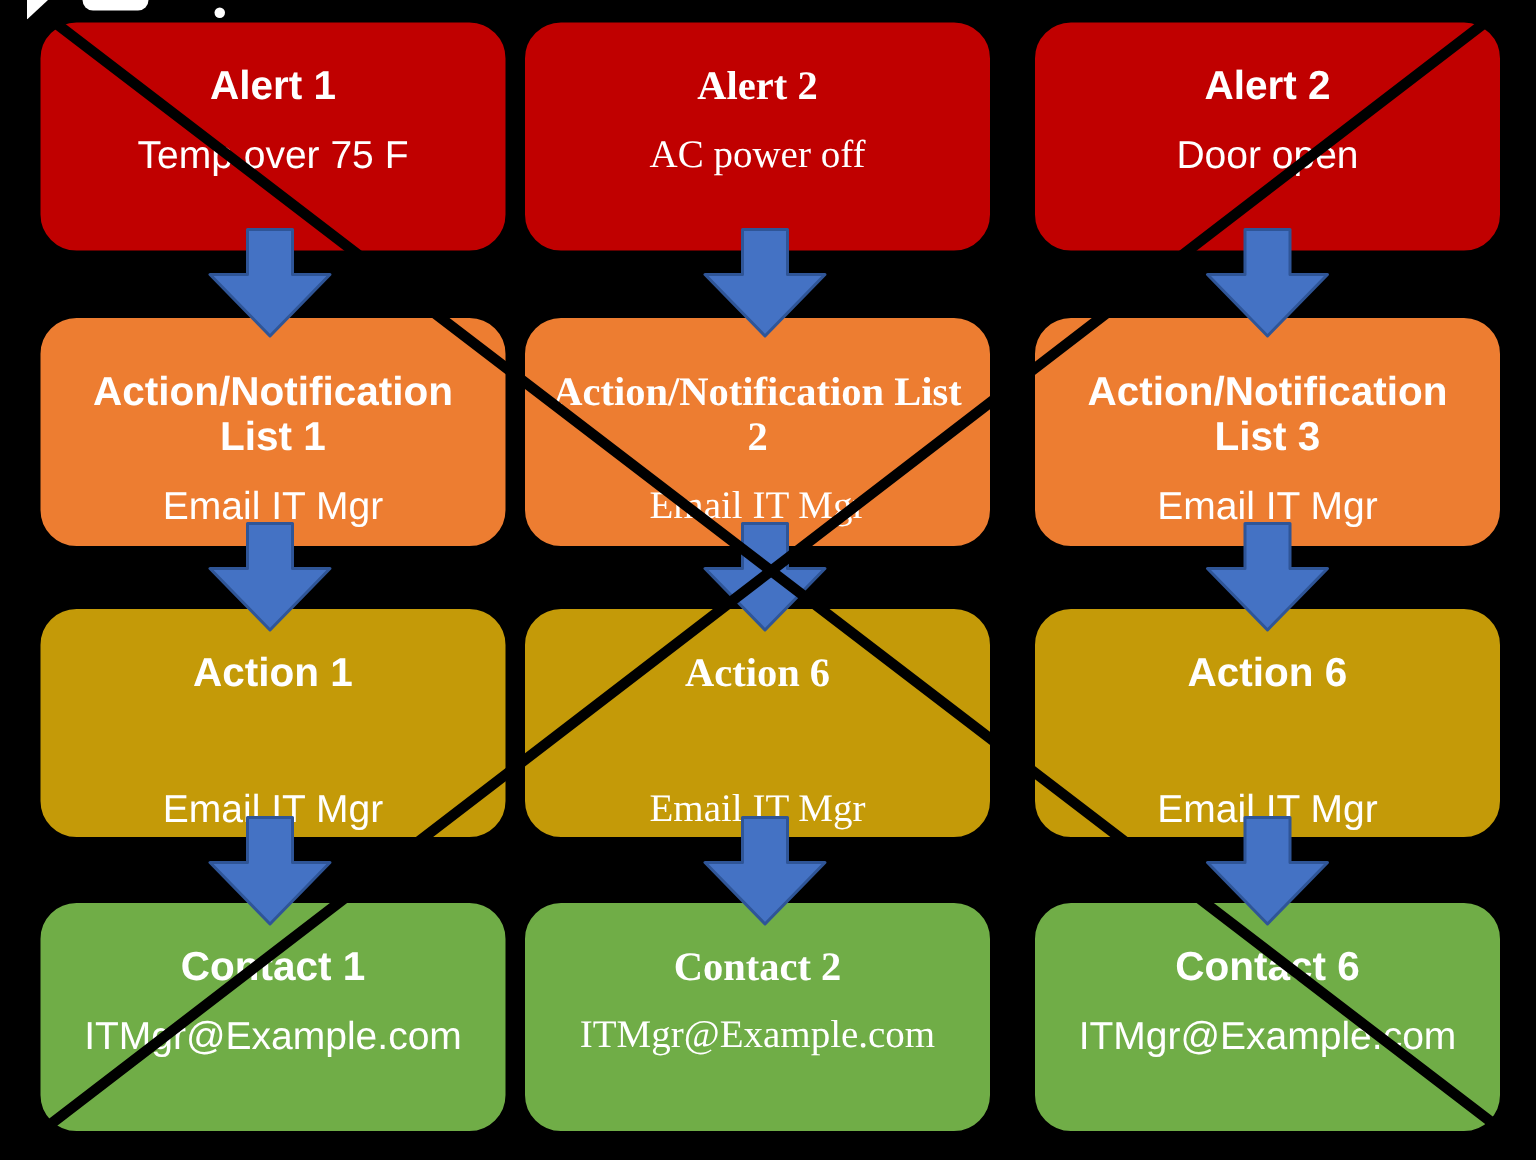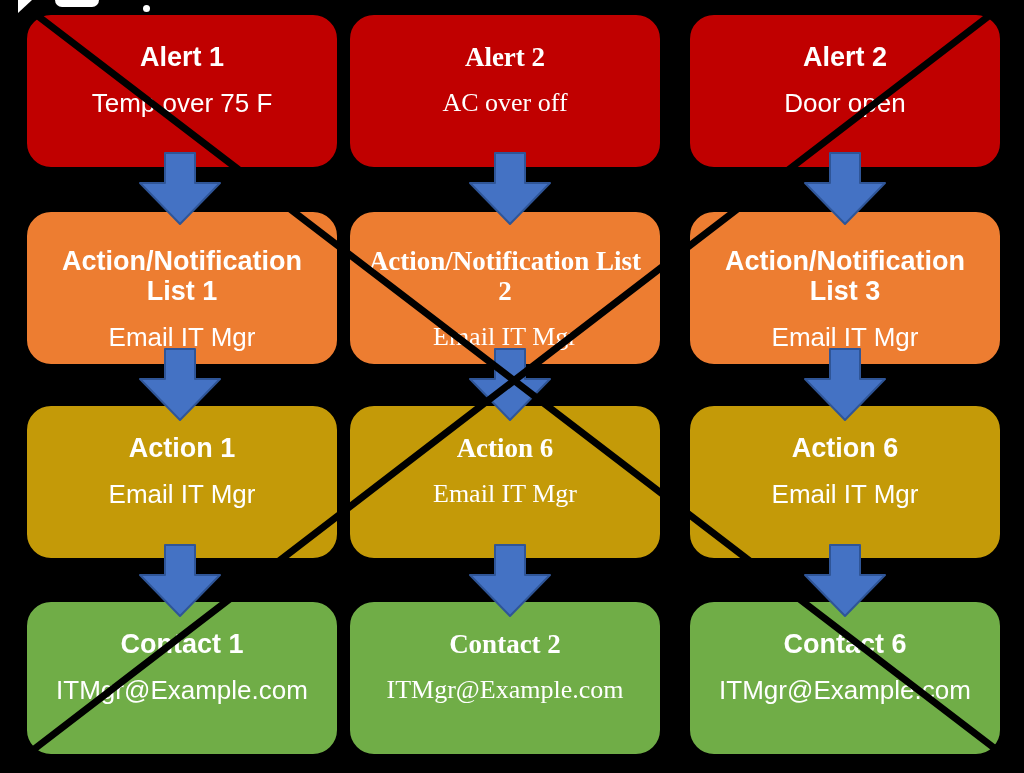--- a/index.html
+++ b/index.html
@@ -22,21 +22,21 @@
     color: var(--text, #fff);
     display: flex; flex-direction: column; align-items: center;
     padding: 27px 10px 6px 10px;
     text-align: center;
   }
   .c0 { left: 25px; }
   .c1 { left: 348px; font-family: Liberation Serif, serif; }
   .c2 { left: 688px; }
   .r0 { top: 13px;  background: var(--row0, #C00000); }
   .r1 { top: 210px; background: var(--row1, #ED7D31); justify-content: center; }
-  .r2 { top: 404px; background: var(--row2, #C49A08); }
+  .r2 { top: 404px; background: var(--row2, #C49A08); gap: 45px; }
   .r3 { top: 600px; background: var(--row3, #70AD47); }
   .box .title {
     font-size: 27px; font-weight: 700; line-height: 30px;
   }
   .box .subtitle {
     font-size: 26px; font-weight: 400; line-height: 30px; margin-top: 16px;
     white-space: nowrap;
   }
   #overlay {
     position: absolute; left: 0; top: 0;
@@ -72,21 +72,21 @@
 <body>
 
 <div id="canvas">
 
   <div class="box r0 c0">
     <div class="title">Alert 1</div>
     <div class="subtitle">Temp over 75 F</div>
   </div>
   <div class="box r0 c1">
     <div class="title">Alert 2</div>
-    <div class="subtitle">AC over off</div>
+    <div class="subtitle">AC power off</div>
   </div>
   <div class="box r0 c2">
     <div class="title">Alert 2</div>
     <div class="subtitle">Door open</div>
   </div>
 
   <div class="box r1 c0">
     <div class="title">Action/Notification List 1</div>
     <div class="subtitle">Email IT Mgr</div>
   </div>

